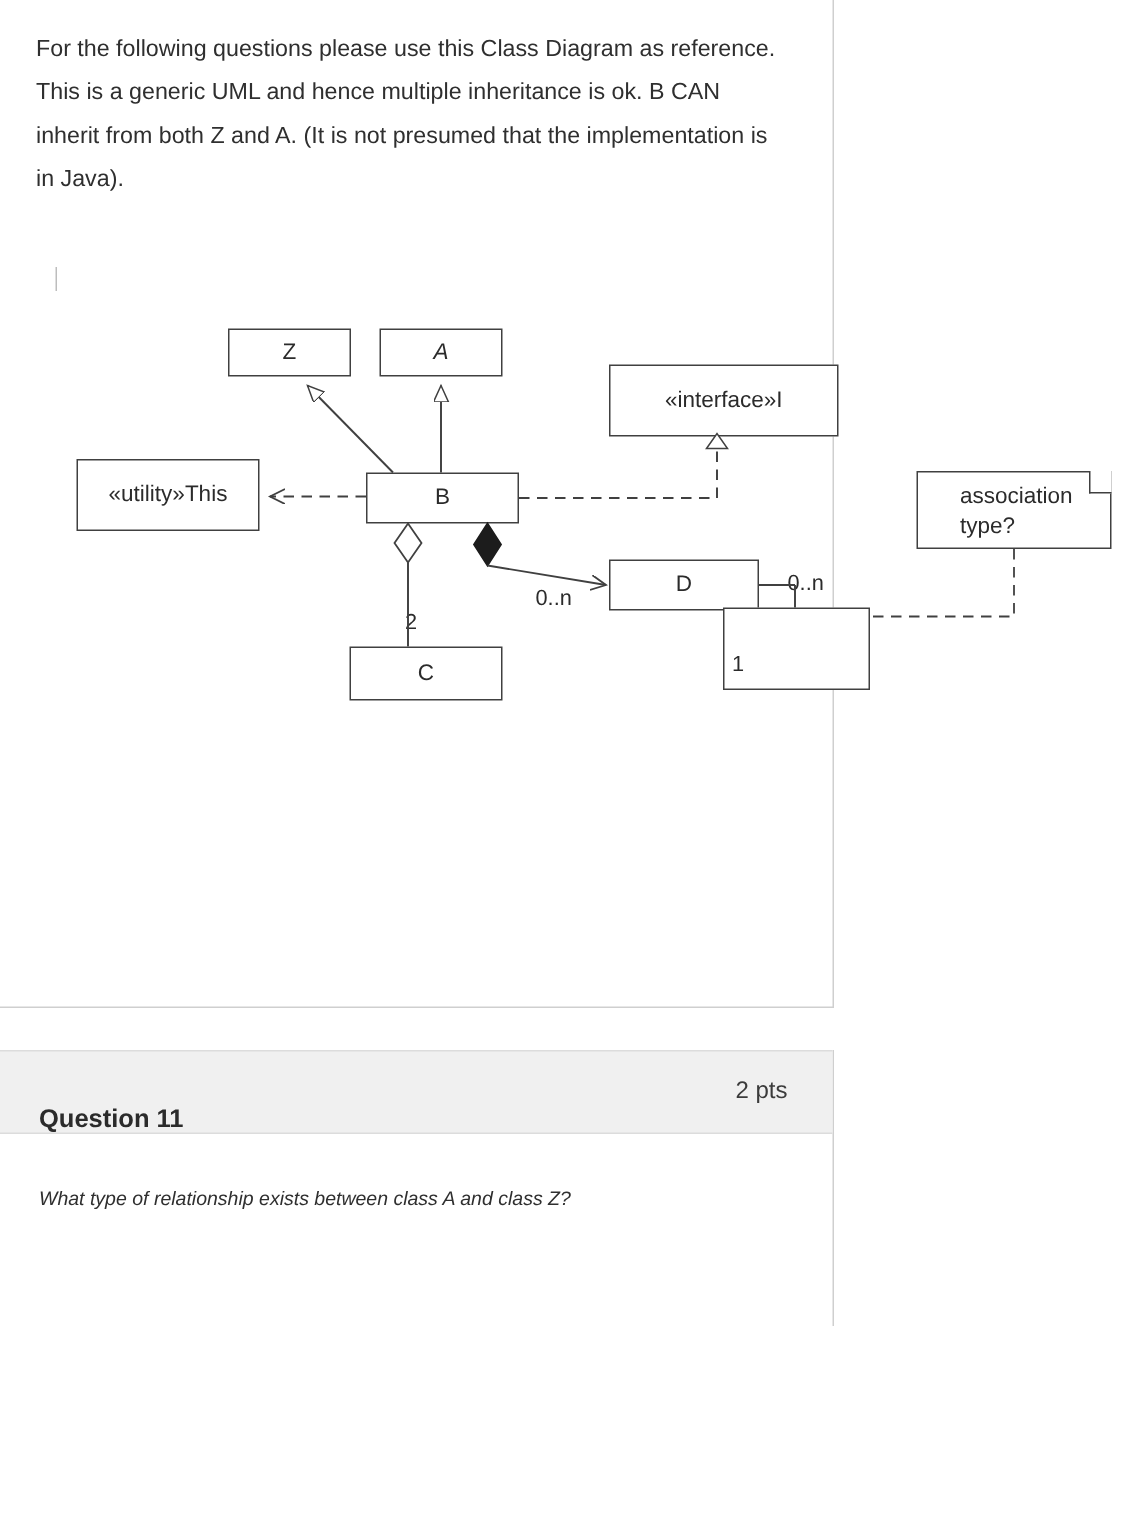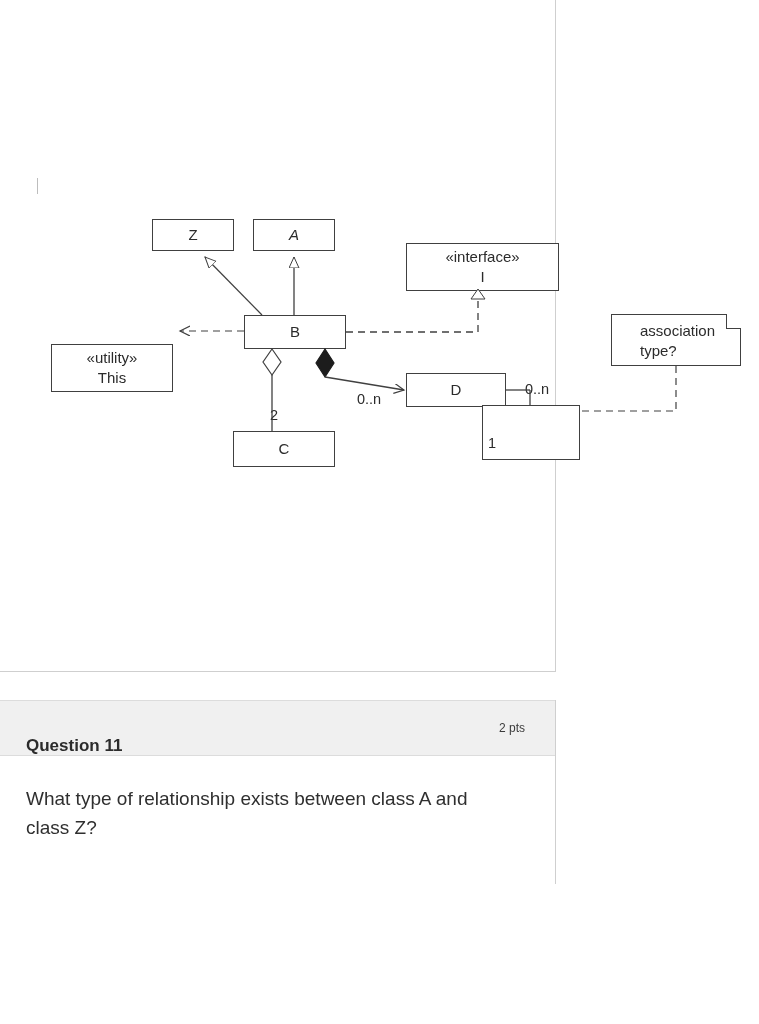--- a/index.html
+++ b/index.html
@@ -70,21 +70,21 @@
     background: #ffffff;
     display: flex;
     align-items: center;
     justify-content: center;
     text-align: center;
     font-size: 15px;
     color: #2b2b2b;
     line-height: 20px;
   }
   .node.multiline {
-    flex-direction: column;
+    flex-direction: row;
   }
   .node .ln { display: block; }
 
   .mult {
     position: absolute;
     font-size: 14.5px;
     color: #2b2b2b;
   }
 
   .note {
@@ -137,41 +137,43 @@
     padding: 0 30px 0 26px;
     box-sizing: border-box;
   }
   .q-title {
     font-size: 17px;
     font-weight: bold;
     color: #2b2b2b;
     margin-top: 35px;
   }
   .q-points {
-    font-size: 12px;
+    font-size: 16px;
     color: #3b3b3b;
   }
   .q-body {
     padding: 28px 26px 0 26px;
     height: 128px;
     box-sizing: border-box;
   }
   .q-text {
-    font-size: 19px;
+    font-size: 13px;
     line-height: 29px;
     color: #2f2f2f;
     width: 480px;
+    font-style: italic;
   }
 </style>
 </head>
 <body>
 
 <div id="page">
 
   <div class="intro-panel">
+    <div class="intro-text">For the following questions please use this Class Diagram as reference. This is a generic UML and hence multiple inheritance is ok. B CAN inherit from both Z and A. (It is not presumed that the implementation is in Java).</div>
     <div class="caret"></div>
 
     <div class="diagram">
 
       <div class="node" style="left:152px; top:24px; width:82px; height:32px;">
         <span>Z</span>
       </div>
 
       <div class="node" style="left:253px; top:24px; width:82px; height:32px; font-style:italic;">
         <span>A</span>
@@ -182,21 +184,21 @@
       </div>
 
       <div class="node" style="left:233px; top:236px; width:102px; height:36px;">
         <span>C</span>
       </div>
 
       <div class="node" style="left:406px; top:178px; width:100px; height:34px;">
         <span>D</span>
       </div>
 
-      <div class="node multiline" style="left:51px; top:111px; width:122px; height:48px;margin-top:38px;">
+      <div class="node multiline" style="left:51px; top:111px; width:122px; height:48px;">
         <span class="ln">«utility»</span>
         <span class="ln">This</span>
       </div>
 
       <div class="node multiline" style="left:406px; top:48px; width:153px; height:48px;">
         <span class="ln">«interface»</span>
         <span class="ln">I</span>
       </div>
 
       <div class="node" style="left:482px; top:210px; width:98px; height:55px;"></div>

